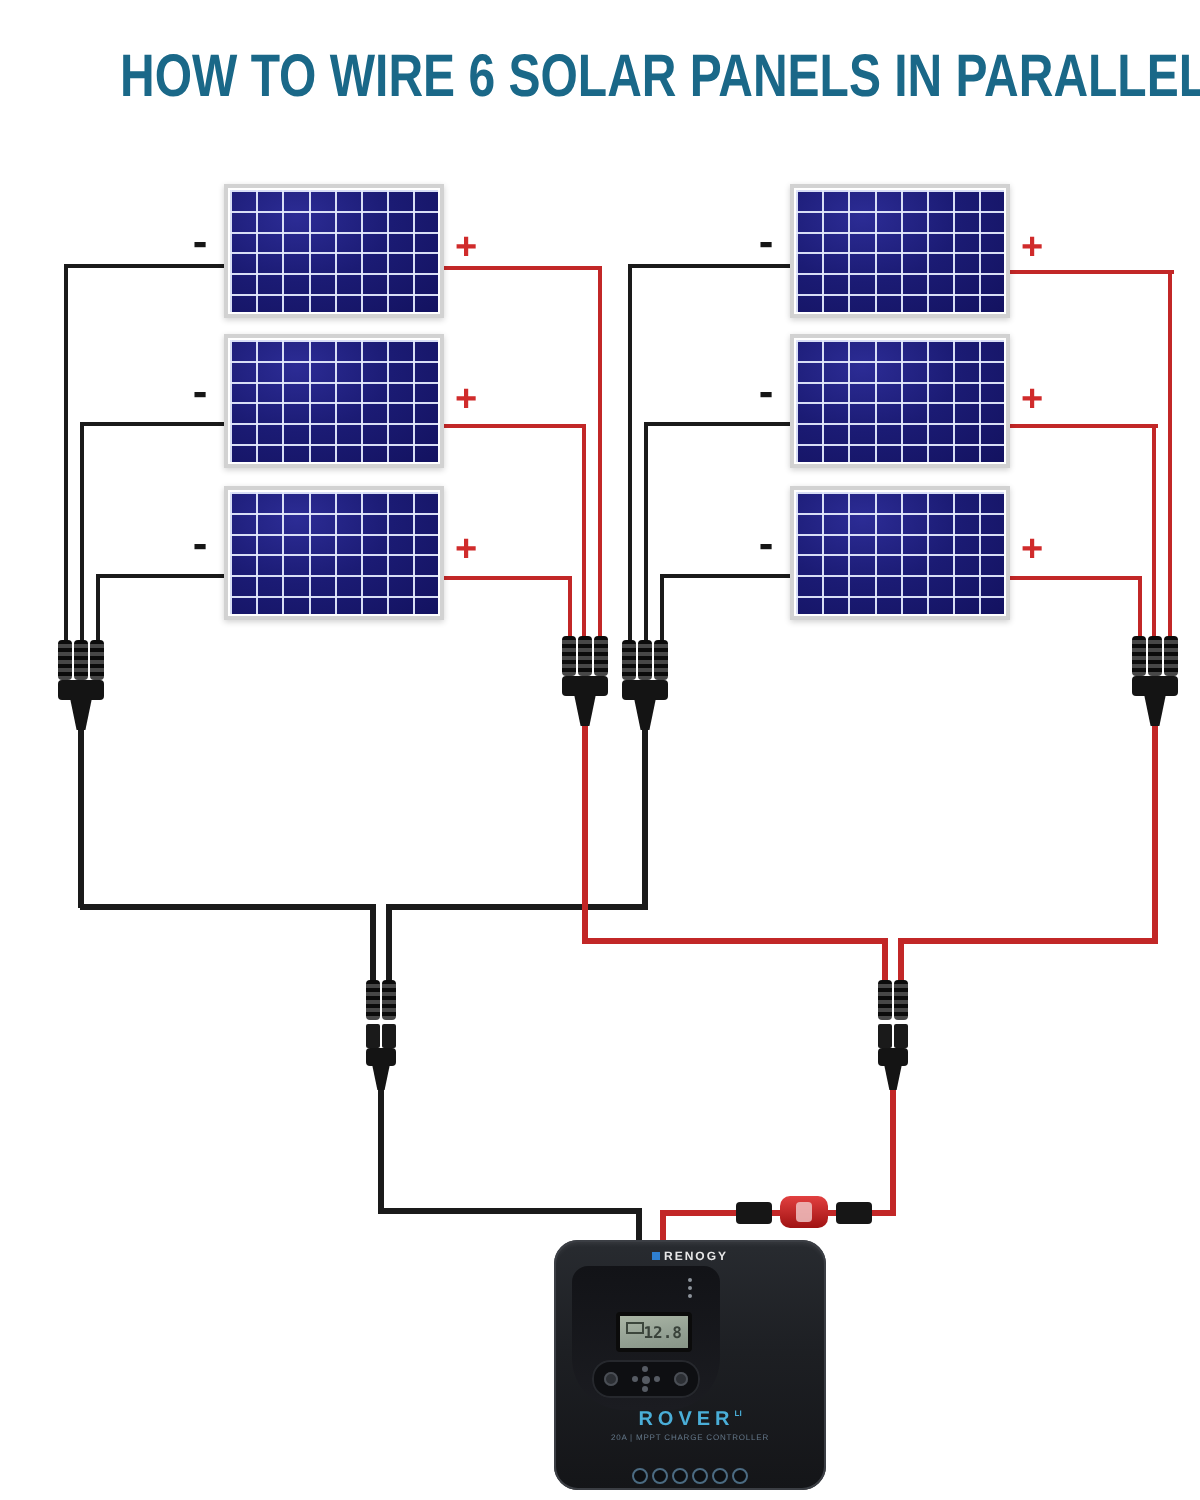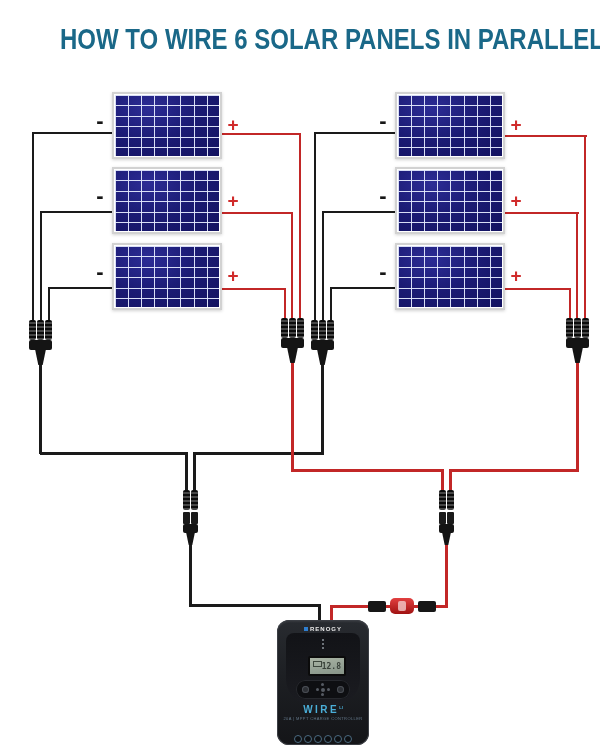--- a/index.html
+++ b/index.html
@@ -43,21 +43,21 @@
           clip-path:polygon(0 0,100% 0,70% 100%,30% 100%);}
   
   .fuse{position:absolute;z-index:7;width:68px;height:16px;}
   .fterm{width:18px;height:11px;background:#161616;border-radius:2px;}
   .fbody{width:24px;height:16px;border-radius:5px;background:linear-gradient(180deg,#e24040,#a01212);}
   .fbody::after{content:'';position:absolute;left:8px;top:3px;width:8px;height:10px;
                 background:#f0c2c2;opacity:.85;border-radius:2px;}
   
   .controller{position:absolute;left:277px;top:620px;width:92px;height:125px;z-index:8;
       border-radius:12px;background:linear-gradient(180deg,#282b30 0%,#1d1f23 45%,#141518 100%);
-      box-shadow:inset 0 0 0 1px #3b3e44, inset 0 2px 2px rgba(255,255,255,.07);}
+      box-shadow:inset 0 0 0 1px #3b3e44, inset 0 2px 2px rgba(255,255,255,.07);padding-left:44px;}
   .ctl-face{position:absolute;left:9px;top:13px;width:74px;height:72px;
       background:linear-gradient(180deg,#121317,#1b1c21);border-radius:8px 8px 26px 26px;}
   .brand-row{position:absolute;top:6px;left:0;width:100%;text-align:center;color:#e8e8e8;
       font-size:6px;font-weight:700;letter-spacing:1px;}
   .brand-sq{display:inline-block;width:4px;height:4px;background:#2f7fd0;margin-right:2px;}
   .leds{position:absolute;top:17px;left:0;width:100%;}
   .leds i{display:block;width:2px;height:2px;margin:2px auto;background:#8d939b;border-radius:50%;}
   .lcd{position:absolute;left:31px;top:36px;width:38px;height:20px;box-sizing:border-box;
       border:2px solid #0b0b0b;border-radius:2px;
       background:linear-gradient(170deg,#aab5a5 0%,#93a093 60%,#879487 100%);}
@@ -234,21 +234,21 @@
     <div class="btns">
       <span class="btn-round" style="left:6px"></span>
       <span class="dpad">
         <i style="left:25px;top:3px"></i><i style="left:20px;top:8px"></i>
         <i style="left:25px;top:8px;width:4px;height:4px"></i><i style="left:31px;top:8px"></i>
         <i style="left:25px;top:13px"></i>
       </span>
       <span class="btn-round" style="left:41px"></span>
     </div>
     <div class="model-row">
-      <span>WIRE</span><sup>LI</sup>
+      <span>ROVER</span><sup>LI</sup>
     </div>
     <div class="subtitle">20A | MPPT CHARGE CONTROLLER</div>
     <div class="ports">
       <i></i><i></i><i></i><i></i><i></i><i></i>
     </div>
   </div>
 
 </div>
 
 </body></html>

